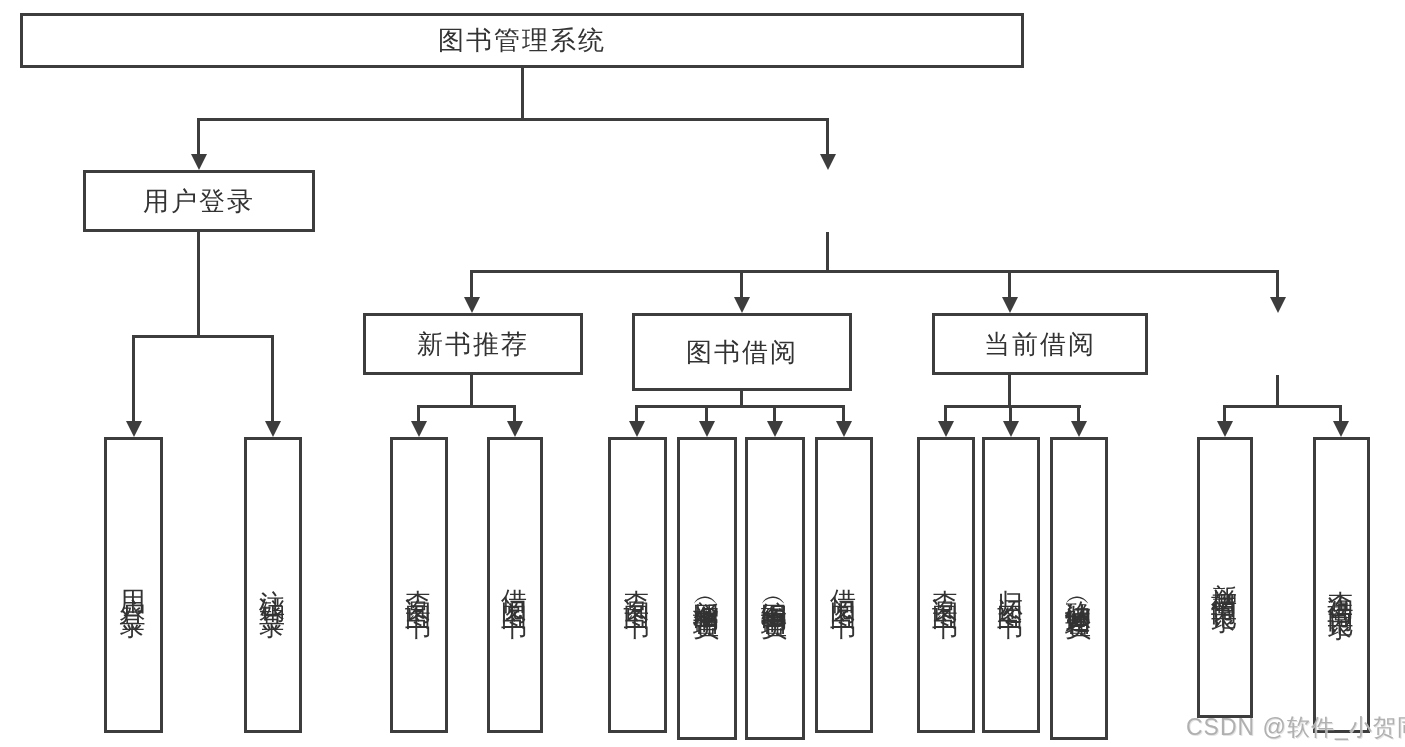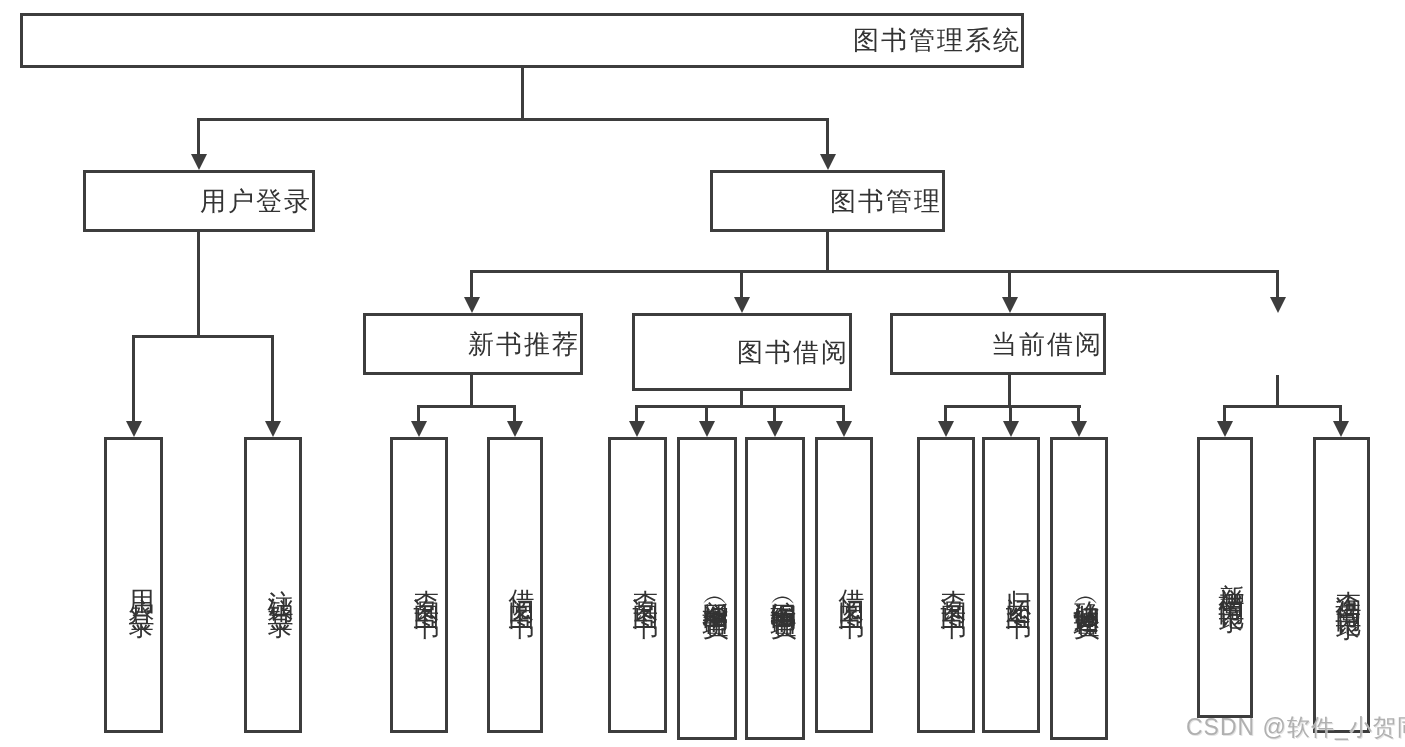--- a/index.html
+++ b/index.html
@@ -17,21 +17,21 @@
     color:var(--text);
     overflow:hidden;
   }
   .node{
     position:absolute;
     border:3px solid var(--line);
     background:#fff;
     box-sizing:border-box;
     display:flex;
     align-items:center;
-    justify-content:flex-end;
+    justify-content:center;
   }
   .node.h{font-size:26px;letter-spacing:2px;}
   .vtext{
     writing-mode:vertical-rl;
     text-orientation:mixed;
     font-size:26px;
     letter-spacing:8px;
     white-space:nowrap;
   }
   .vtext.ls5{letter-spacing:5px;}
@@ -117,31 +117,28 @@
   <div class="arrow" style="left:1217px;top:421px"></div>
   <div class="arrow" style="left:1333px;top:421px"></div>
 
   <div class="node h" style="left:20px;top:13px;width:1004px;height:55px">
     <span>图书管理系统</span>
   </div>
 
   <div class="node h" style="left:83px;top:170px;width:232px;height:62px">
     <span>用户登录</span>
   </div>
-  <div class="node h" style="left:710px;top:170px;width:235px;height:62px">
-    <span>图书管理</span>
-  </div>
 
   <div class="node h" style="left:363px;top:313px;width:220px;height:62px">
     <span>新书推荐</span>
   </div>
   <div class="node h" style="left:632px;top:313px;width:220px;height:78px">
     <span>图书借阅</span>
   </div>
-  <div class="node h" style="left:890px;top:313px;width:216px;height:62px">
+  <div class="node h" style="left:932px;top:313px;width:216px;height:62px">
     <span>当前借阅</span>
   </div>
 
   <div class="node v" style="left:104px;top:437px;width:59px;height:296px">
     <span class="vtext">用户登录</span>
   </div>
   <div class="node v" style="left:244px;top:437px;width:58px;height:296px">
     <span class="vtext">注销登录</span>
   </div>
 

